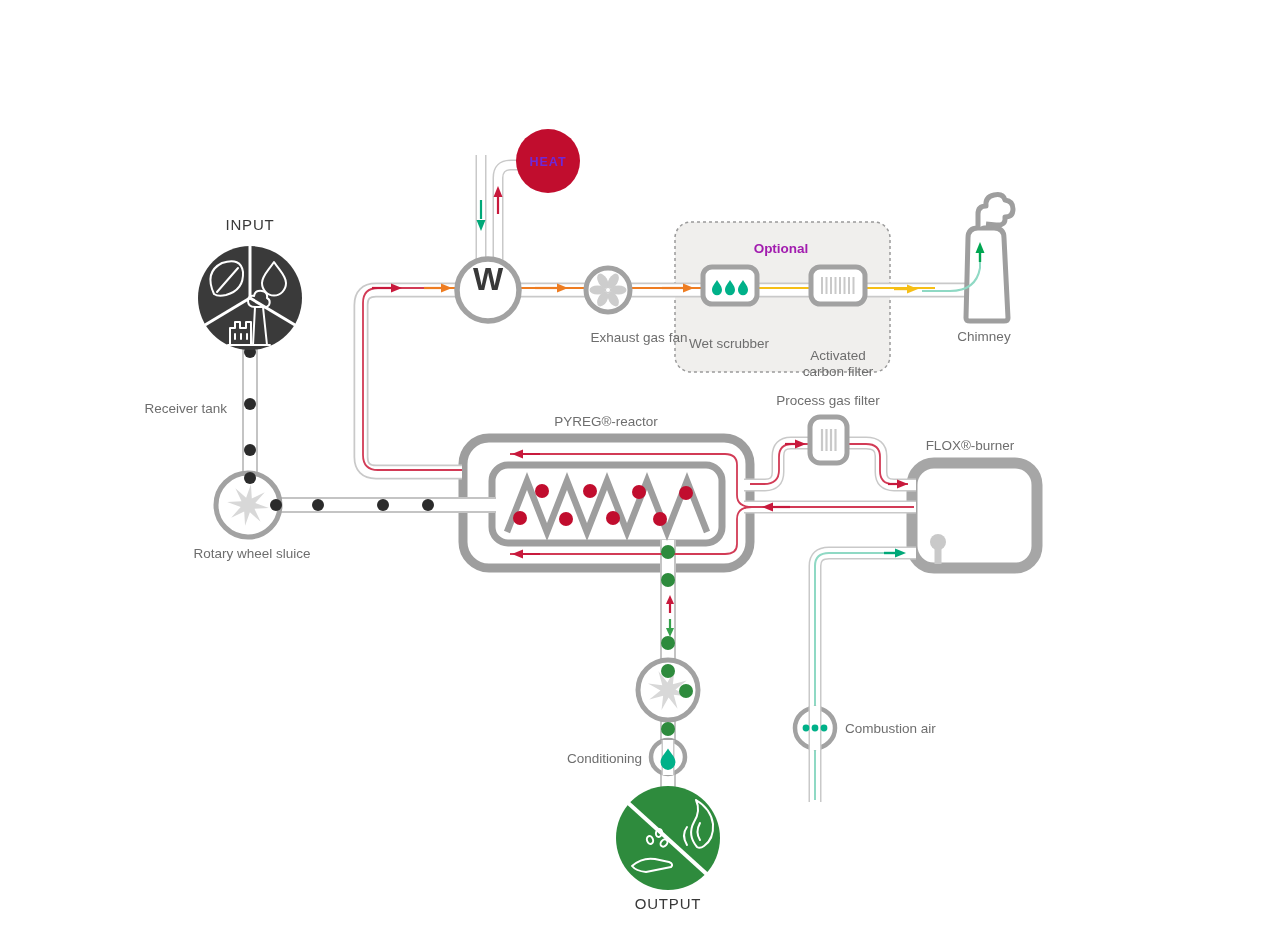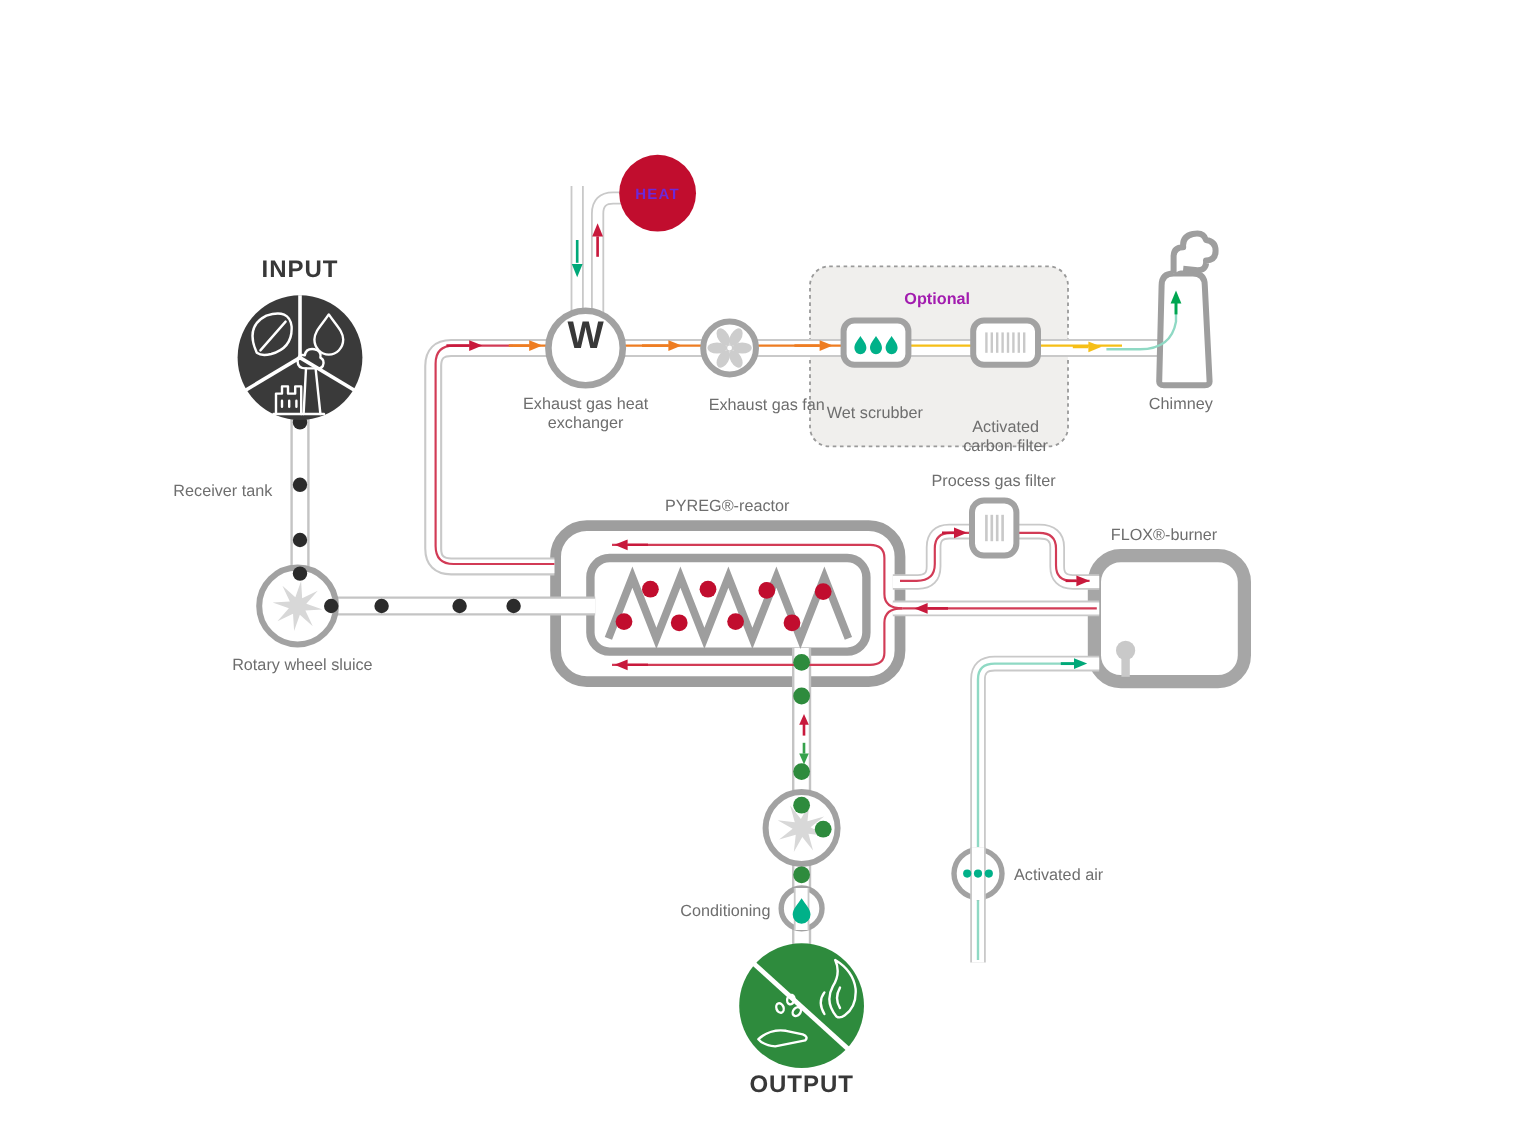--- a/index.html
+++ b/index.html
@@ -1,21 +1,21 @@
 <!DOCTYPE html>
 <html><head>
 <meta charset="utf-8">
 <style>
   html,body{margin:0;padding:0;background:#fff;}
   .stage{position:relative;width:1280px;height:951px;background:#fff;overflow:hidden;
          font-family:"Liberation Sans",sans-serif;}
   .stage svg{position:absolute;left:0;top:0;}
   .lbl{position:absolute;font-size:13.5px;color:#6e6e6e;line-height:16px;
        white-space:pre-line;text-align:center;}
-  .lbl.bold{font-weight:700;color:#383838;font-size:20px;letter-spacing:.8px;text-align:center;}
+  .lbl.bold{font-weight:400;color:#383838;font-size:15px;letter-spacing:.8px;text-align:center;}
   .lbl.accent{font-weight:700;color:#a21caf;}
   .lbl.right{text-align:right;}
   .lbl.left{text-align:left;}
   #lbl-input{left:190px;top:217px;width:120px;}
   #lbl-receiver{left:107px;top:401px;width:120px;}
   #lbl-rotary{left:170px;top:546px;width:164px;text-align:center;}
   #lbl-pyreg{left:531px;top:414px;width:150px;}
   #lbl-hx{left:408px;top:329px;width:160px;}
   #lbl-fan{left:538px;top:330px;width:140px;padding-left:31px;}
   #lbl-optional{left:711px;top:241px;width:140px;}
@@ -308,29 +308,27 @@
         <ellipse cx="664" cy="843" rx="3" ry="4" transform="rotate(40 664 843)"></ellipse>
       </g>
     </g>
   </g>
 </svg>
 
 <div class="lbl bold" id="lbl-input">INPUT</div>
 <div class="lbl right" id="lbl-receiver">Receiver tank</div>
 <div class="lbl" id="lbl-rotary">Rotary wheel sluice</div>
 <div class="lbl" id="lbl-pyreg">PYREG®-reactor</div>
-<div class="lbl" id="lbl-hx">Exhaust gas heat
-exchanger</div>
 <div class="lbl" id="lbl-w">W</div>
 <div class="lbl" id="lbl-heat">HEAT</div>
 <div class="lbl" id="lbl-fan">Exhaust gas fan</div>
 <div class="lbl accent" id="lbl-optional">Optional</div>
 <div class="lbl" id="lbl-scrubber">Wet scrubber</div>
 <div class="lbl" id="lbl-carbon">Activated
 carbon filter</div>
 <div class="lbl" id="lbl-chimney">Chimney</div>
 <div class="lbl" id="lbl-pfilter">Process gas filter</div>
 <div class="lbl" id="lbl-flox">FLOX®-burner</div>
-<div class="lbl left" id="lbl-combustion">Activated air</div>
+<div class="lbl left" id="lbl-combustion">Combustion air</div>
 <div class="lbl right" id="lbl-conditioning">Conditioning</div>
 <div class="lbl bold" id="lbl-output">OUTPUT</div>
 
 </div>
 
 </body></html>

